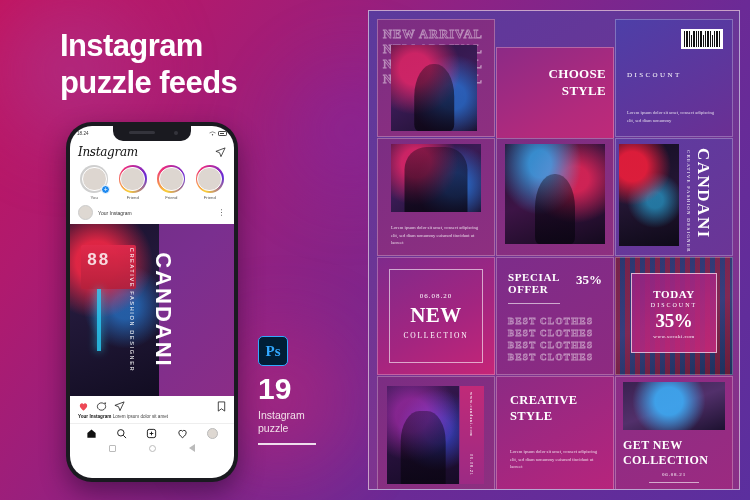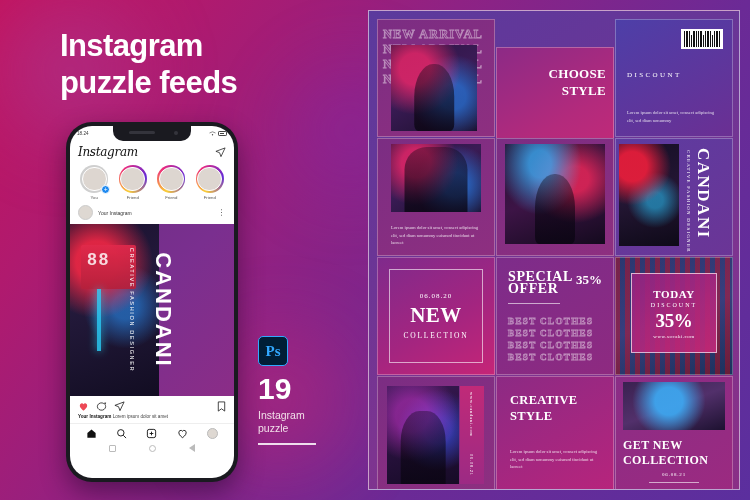--- a/index.html
+++ b/index.html
@@ -450,21 +450,21 @@
                     display:flex;flex-direction:column;align-items:center;justify-content:center;gap:3px;">
           <div style="color:#fff;font-size:7px;letter-spacing:1px;">06.08.20</div>
           <div style="color:#fff;font-weight:bold;font-size:21px;letter-spacing:.5px;">NEW</div>
           <div style="color:#fff;font-size:7.5px;letter-spacing:1.8px;">COLLECTION</div>
         </div>
         <div class="frame"></div>
       </div>
 
       <div class="cell" style="left:119px; top:238px; width:118px; height:118px;
            background:linear-gradient(150deg,#7d2c8a 0%, #8e2a80 100%);">
-        <div style="position:absolute;left:12px;top:14px;color:#fff;font-weight:bold;font-size:14px;line-height:12px;letter-spacing:.6px;">
+        <div style="position:absolute;left:12px;top:14px;color:#fff;font-weight:bold;font-size:11px;line-height:12px;letter-spacing:.6px;">
           <div>SPECIAL</div>
           <div>OFFER</div>
         </div>
         <div style="position:absolute;right:12px;top:15px;color:#fff;font-weight:bold;font-size:13px;">35%</div>
         <div style="position:absolute;left:12px;top:46px;width:52px;height:1px;background:rgba(255,255,255,.6)"></div>
         <div style="position:absolute;left:12px;top:58px;">
           <div class="outline-text" style="font-size:9px;line-height:12px;letter-spacing:1.4px;">BEST CLOTHES</div>
           <div class="outline-text" style="font-size:9px;line-height:12px;letter-spacing:1.4px;">BEST CLOTHES</div>
           <div class="outline-text" style="font-size:9px;line-height:12px;letter-spacing:1.4px;">BEST CLOTHES</div>
           <div class="outline-text" style="font-size:9px;line-height:12px;letter-spacing:1.4px;">BEST CLOTHES</div>

